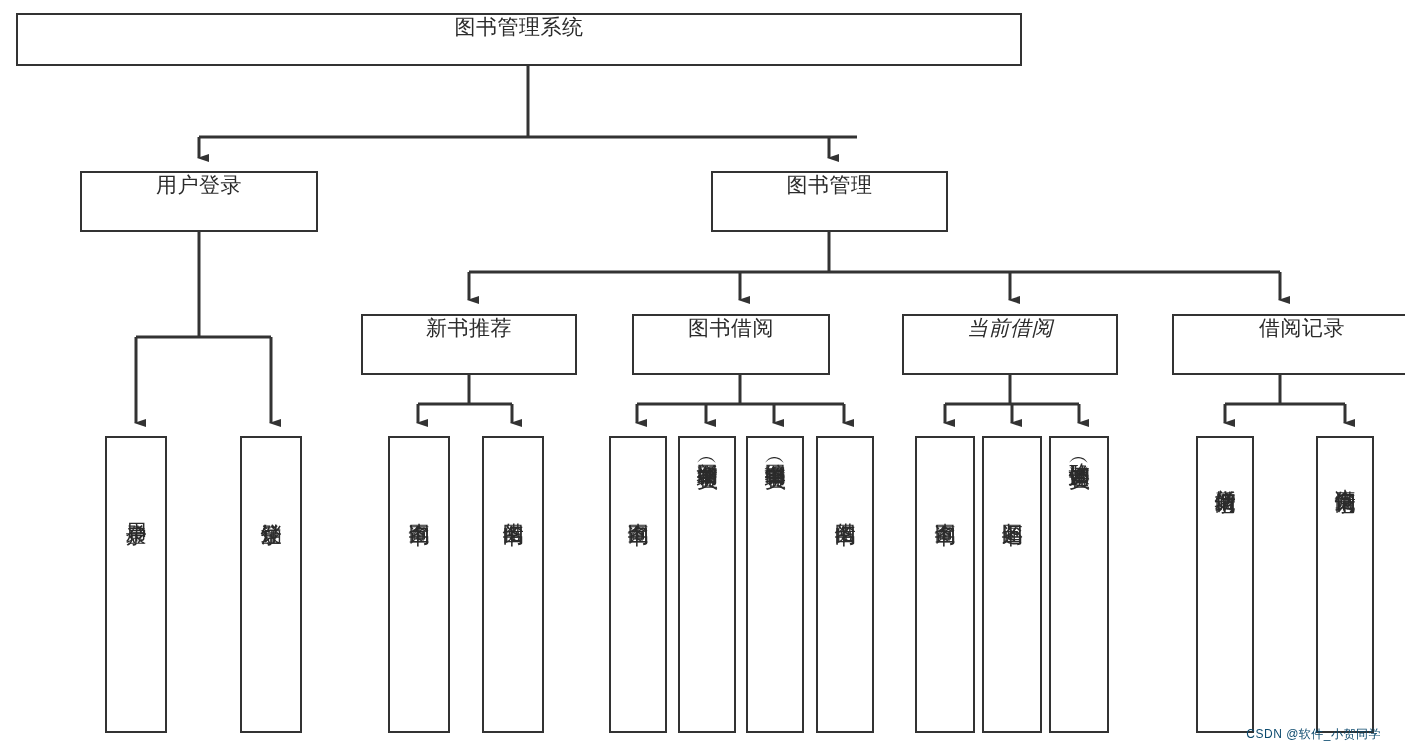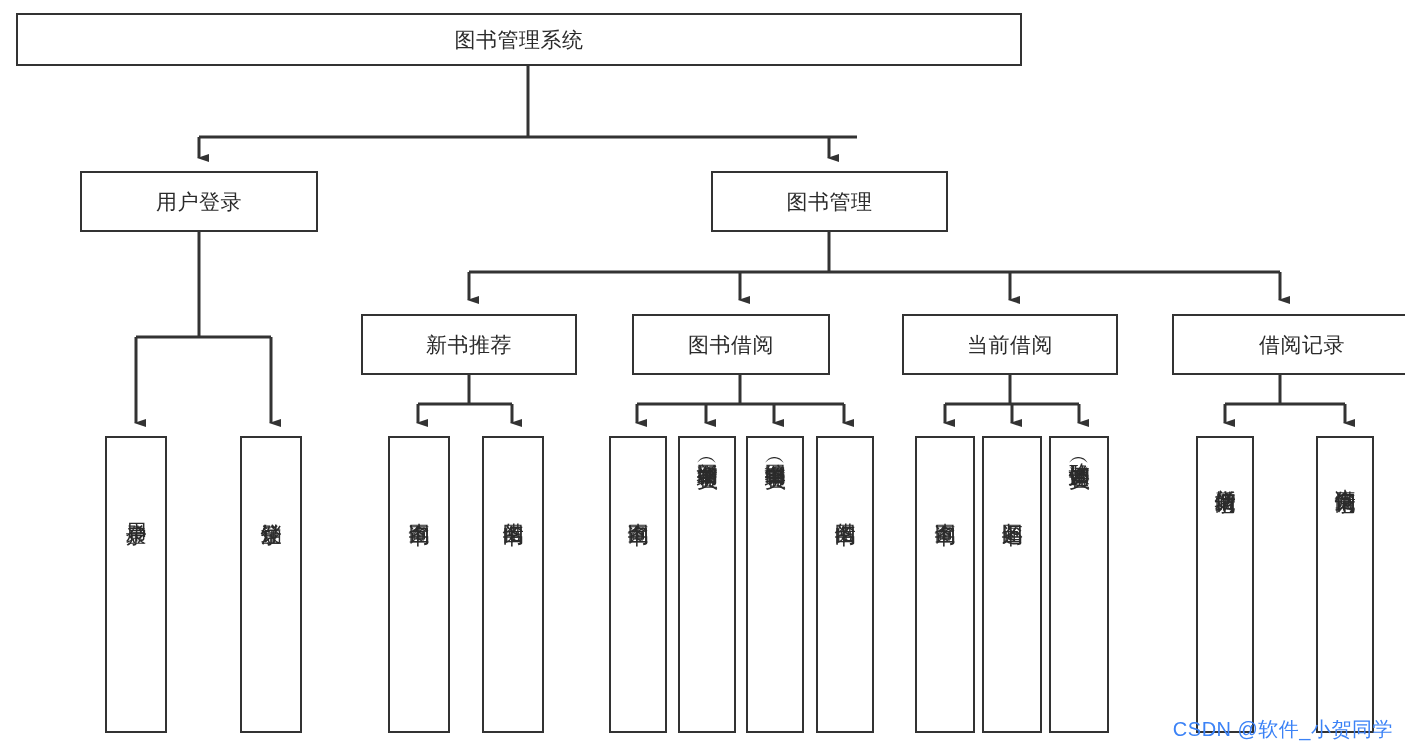--- a/index.html
+++ b/index.html
@@ -24,21 +24,20 @@
     width: 1405px;
     height: 747px;
     pointer-events: none;
   }
   .node {
     position: absolute;
     box-sizing: border-box;
     background: #ffffff;
     border: 2px solid #333333;
     display: flex;
-    align-items: center;
     justify-content: center;
   }
   .node.horiz .node-label {
     font-size: 21px;
     line-height: 1.1;
     color: #2b2b2b;
     letter-spacing: 0.5px;
     white-space: nowrap;
   }
   .node.vert {
@@ -56,24 +55,24 @@
     white-space: nowrap;
   }
   .node.vert.mid .node-label {
     margin-top: 60px;
   }
   .node.vert.midlow .node-label {
     margin-top: 26px;
   }
   .watermark {
     position: absolute;
-    right: 12px;
+    right: 24px;
     bottom: 4px;
-    font-size: 20px;
-    color: #3b82f6;
+    font-size: 12px;
+    color: #0c4a6e;
     letter-spacing: 0.5px;
     white-space: nowrap;
   }
 </style>
 </head>
 <body>
 
 <div id="canvas">
 
   <svg id="wires" viewBox="0 0 1405 747" xmlns="http://www.w3.org/2000/svg">
@@ -139,21 +138,21 @@
   </div>
 
   <div class="node horiz" style="left:361px; top:314px; width:216px; height:61px;">
     <span class="node-label">新书推荐</span>
   </div>
 
   <div class="node horiz" style="left:632px; top:314px; width:198px; height:61px;">
     <span class="node-label">图书借阅</span>
   </div>
 
-  <div class="node horiz" style="left:902px; top:314px; width:216px; height:61px;">
+  <div class="node horiz" style="left:902px; top:314px; width:216px; height:61px;font-style:italic;">
     <span class="node-label">当前借阅</span>
   </div>
 
   <div class="node horiz" style="left:1172px; top:314px; width:260px; height:61px;">
     <span class="node-label">借阅记录</span>
   </div>
 
   <div class="node vert mid" style="left:105px; top:436px; width:62px; height:297px;">
     <span class="node-label">用户登录</span>
   </div>

